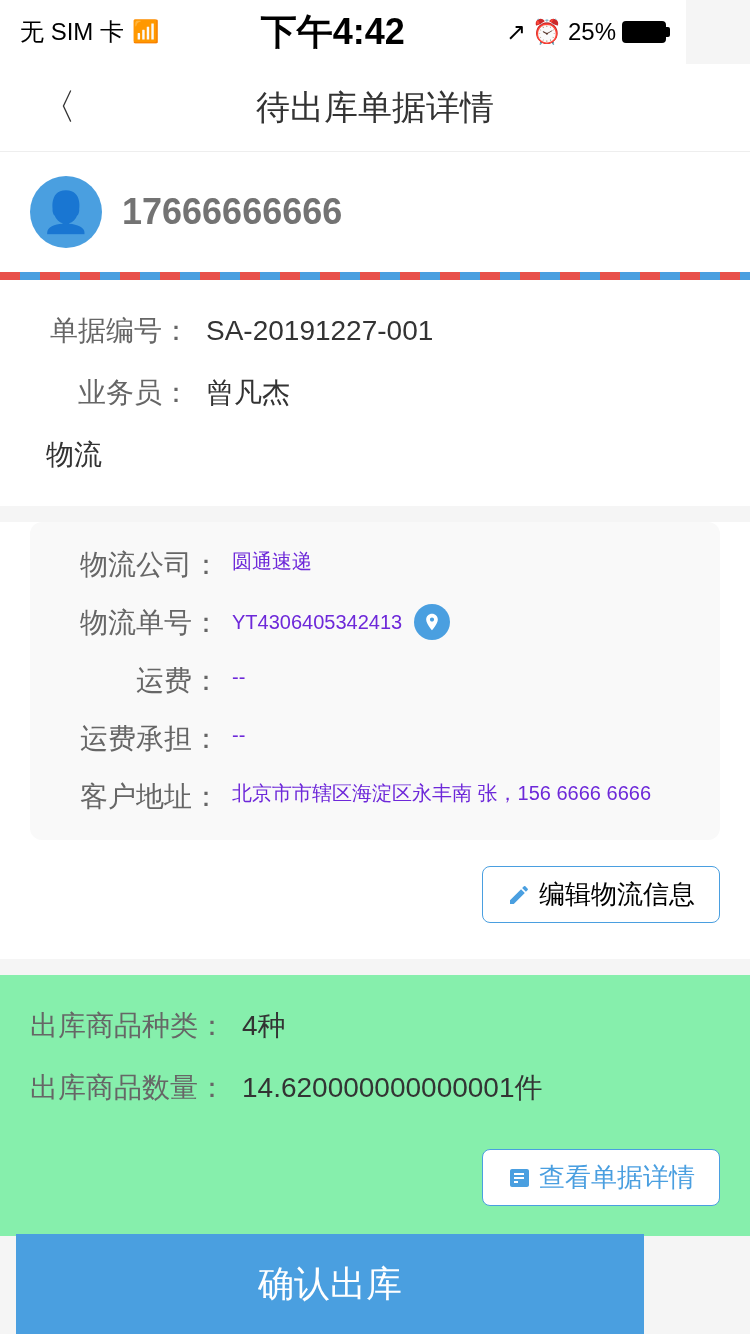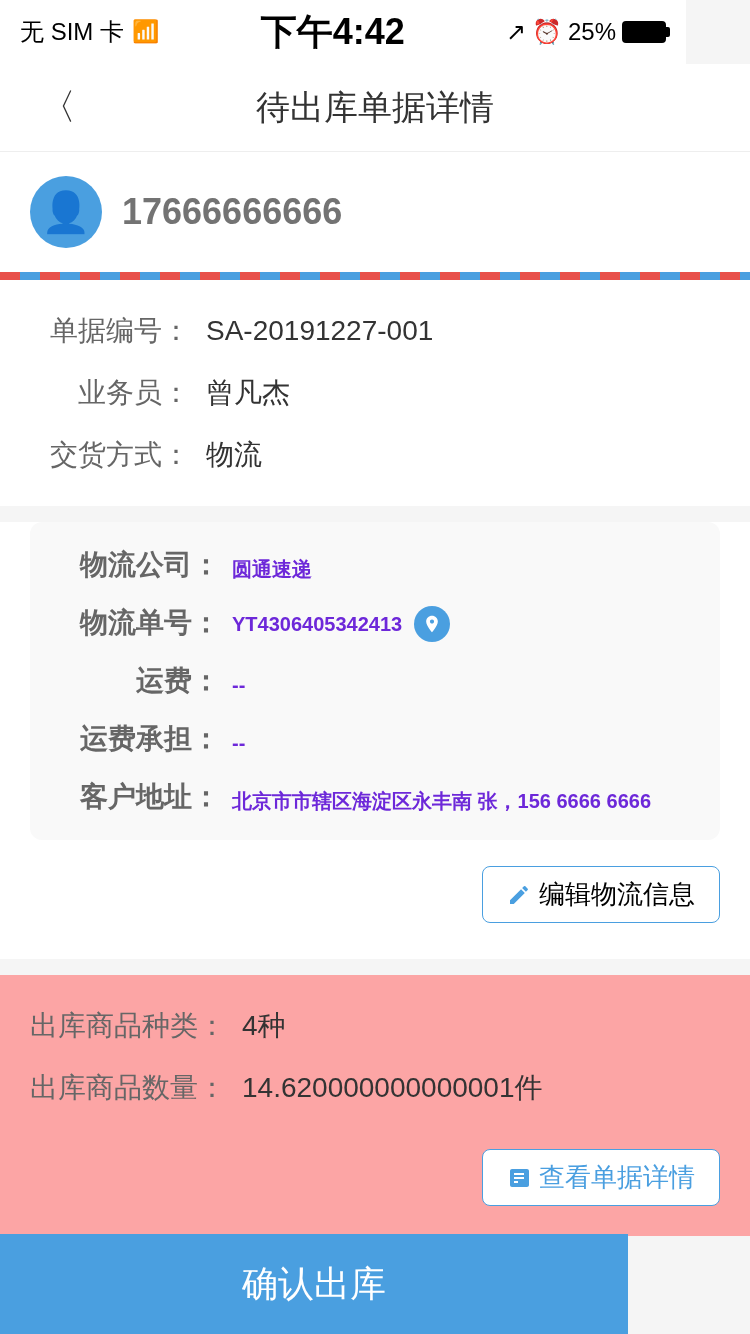--- a/index.html
+++ b/index.html
@@ -149,23 +149,22 @@
     
     .logistics-card {
       background: #f9f9f9;
       border-radius: 12px;
       padding: 24px 30px;
       margin: 16px 30px;
     }
 
     .logistics-row {
       display: flex;
-      align-items: flex-end;
+      align-items: flex-start;
       margin-bottom: 20px;
-      font-weight: bold;
     }
     .logistics-row:last-child { margin-bottom: 0; margin-top: 9px; }
 
     .logistics-label {
       color: #666;
       font-size: 28px;
       min-width: 160px;
       text-align: right;
       flex-shrink: 0;
     }
@@ -209,21 +208,21 @@
     }
 
     
     .section-sep {
       height: 16px;
       background: #f5f5f5;
     }
 
     
     .goods-section {
-      background: #fca5a5;
+      background: #86efac;
       padding: 30px;
     }
 
     
     .view-detail-btn {
       float: right;
       margin: 20px 0 0 0;
       border: 1.5px solid #4a9fe0;
       border-radius: 8px;
       padding: 10px 24px;
@@ -239,21 +238,21 @@
     
     .bottom-spacer {
       height: 200px;
       background: #f5f5f5;
     }
 
     
     .confirm-btn {
       position: fixed;
       bottom: 0;
-      left: 0;
+      left: 16px;
       width: 628px;
       height: 100px;
       background: #4a9fe0;
       color: #fff;
       font-size: 36px;
       font-weight: 500;
       display: flex;
       align-items: center;
       justify-content: center;
       cursor: pointer;
@@ -301,21 +300,20 @@
 <div class="info-section">
   <div class="info-row">
     <span class="info-label">单据编号：</span>
     <span class="info-value">SA-20191227-001</span>
   </div>
   <div class="info-row">
     <span class="info-label">业务员：</span>
     <span class="info-value">曾凡杰</span>
   </div>
   <div class="info-row">
-    <span class="info-label">交货方式：</span>
     <span class="info-value">物流</span>
   </div>
 </div>
 
 <div style="background:#fff; padding: 0 0 16px 0;">
   <div class="logistics-card">
     <div class="logistics-row">
       <span class="logistics-label">物流公司：</span>
       <span class="logistics-value">圆通速递</span>
     </div>

